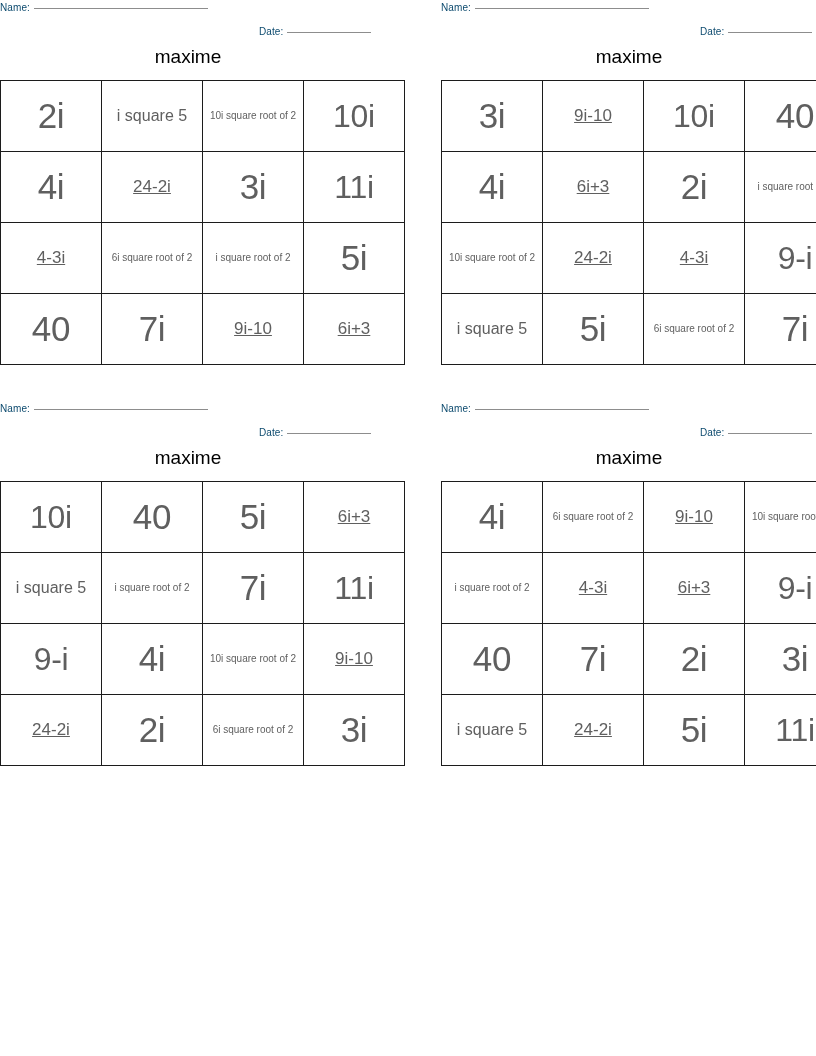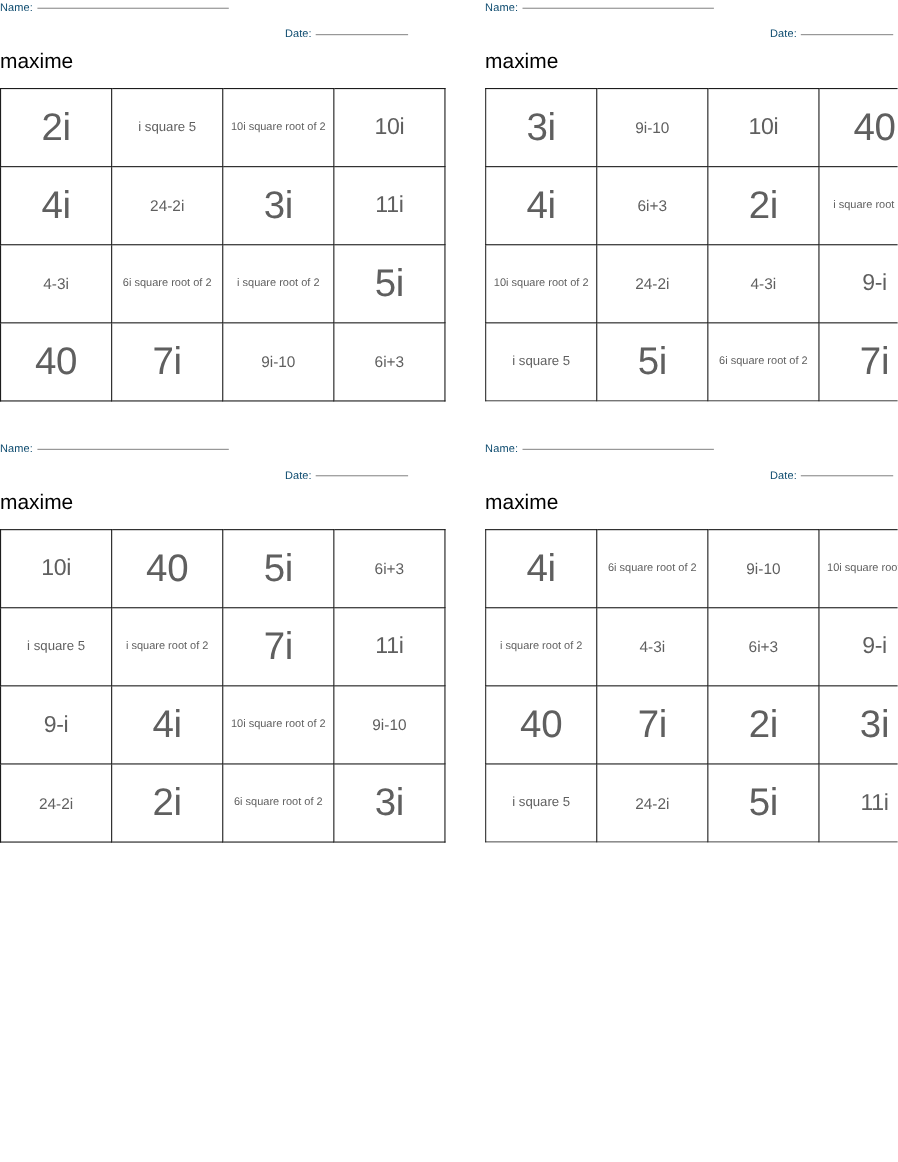--- a/index.html
+++ b/index.html
@@ -63,21 +63,21 @@
     vertical-align: baseline;
     position: relative;
     top: -2px;
     margin-left: 4px;
   }
   .nd-rule.long  { width: 174px; }
   .nd-rule.short { width: 84px; }
 
   
   .card-title {
-    text-align: left;
+    text-align: center;
     font-size: 19px;
     color: #000000;
     margin-top: 23px;
     margin-bottom: 0;
     line-height: 23px;
     font-weight: 400;
   }
 
   
   .bingo-grid {
@@ -94,23 +94,23 @@
     vertical-align: middle;
     color: #5f5f5f;
     padding: 1px 3px;
     overflow: hidden;
     word-wrap: break-word;
     line-height: 1.15;
   }
 
   
   .bingo-grid td.sz-xl { font-size: 35px; letter-spacing: -0.3px; }
-  .bingo-grid td.sz-lg { font-size: 21px; letter-spacing: -0.3px; margin-top: 12px; }
-  .bingo-grid td.sz-md { font-size: 14px; }
-  .bingo-grid td.sz-sm { font-size: 12px; }
+  .bingo-grid td.sz-lg { font-size: 32px; letter-spacing: -0.3px; margin-top: 12px; }
+  .bingo-grid td.sz-md { font-size: 17px; text-decoration: underline; }
+  .bingo-grid td.sz-sm { font-size: 16px; }
   .bingo-grid td.sz-xs { font-size: 10px; }
 
   
   .card.col-right { overflow: hidden; }
 </style>
 </head>
 <body>
 
 <div class="sheet">
 

